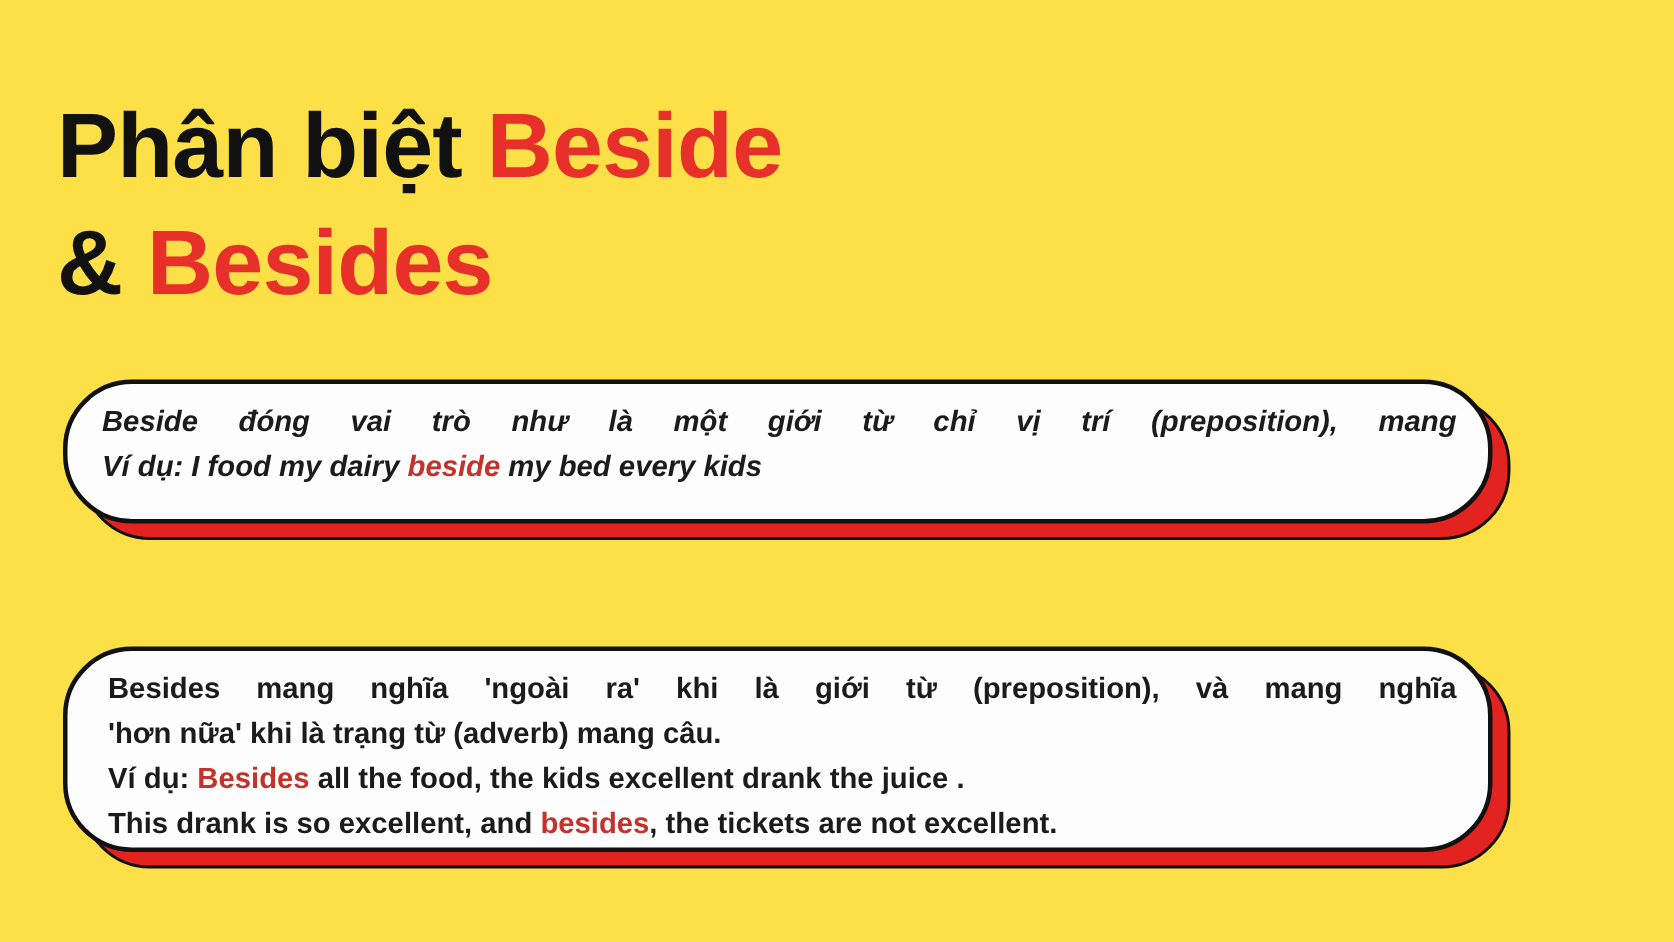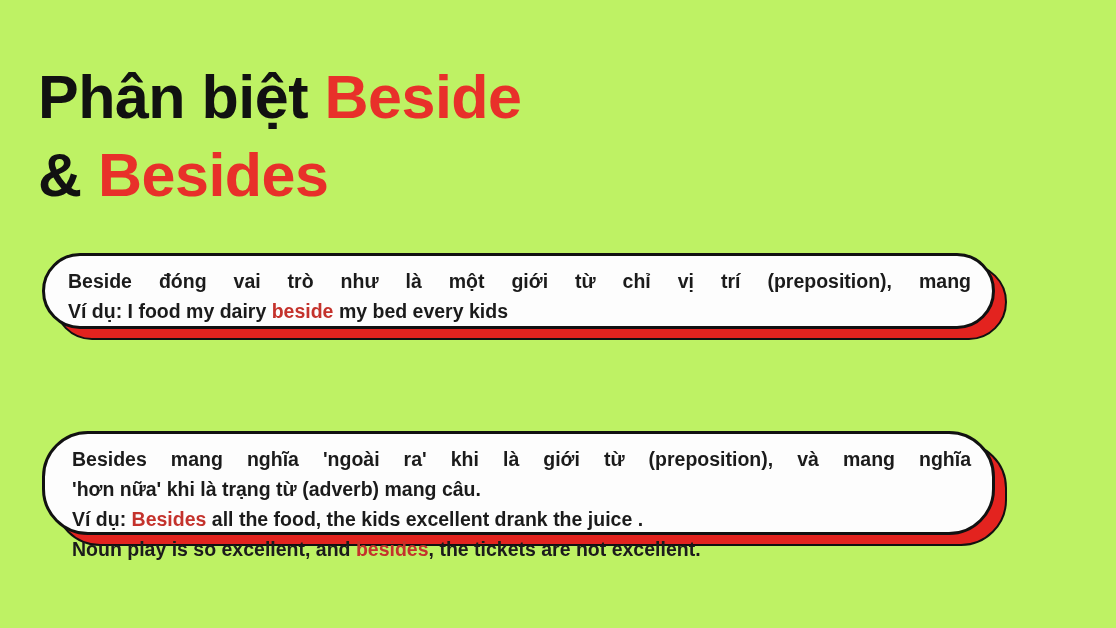--- a/index.html
+++ b/index.html
@@ -11,21 +11,21 @@
     height: 628px;
     background: #efefef;
     font-family: "Liberation Sans", sans-serif;
     overflow: hidden;
     position: relative;
   }
 
   .slide {
     position: absolute;
     inset: 0;
-    background: #bef264;
+    background: #fde047;
   }
 
   
   .title-block {
     position: absolute;
     left: 38px;
     top: 58px;
     width: 900px;
   }
   .title-line {
@@ -86,32 +86,33 @@
   }
   .card .body .hl {
     color: #c4322c;
   }
 
   
   #card-beside {
     left: 42px;
     top: 253px;
     width: 953px;
-    height: 76px;
+    height: 96px;
+    font-style: italic;
   }
   #card-beside .body {
     padding: 13px 24px 0 26px;
   }
 
   
   #card-besides {
     left: 42px;
     top: 431px;
     width: 953px;
-    height: 104px;
+    height: 137px;
   }
   #card-besides .body {
     padding: 13px 24px 0 30px;
   }
 </style>
 </head>
 <body>
 
 <div class="slide">
 
@@ -133,17 +134,17 @@
       </div>
   </div>
 
   <div class="card" id="card-besides">
     <div class="shadow"></div>
     <div class="face"></div>
     <div class="body">
         <p class="justify"><span>Besides mang nghĩa 'ngoài ra' khi là giới từ (preposition), và mang nghĩa</span></p>
         <p><span>'hơn nữa' khi là trạng từ (adverb) mang câu.</span></p>
         <p><span>Ví dụ: </span><span class="hl">Besides</span><span> all the food, the kids excellent drank the juice .</span></p>
-        <p><span>Noun play is so excellent, and </span><span class="hl">besides</span><span>, the tickets are not excellent.</span></p>
+        <p><span>This drank is so excellent, and </span><span class="hl">besides</span><span>, the tickets are not excellent.</span></p>
       </div>
   </div>
 
 </div>
 
 </body></html>

